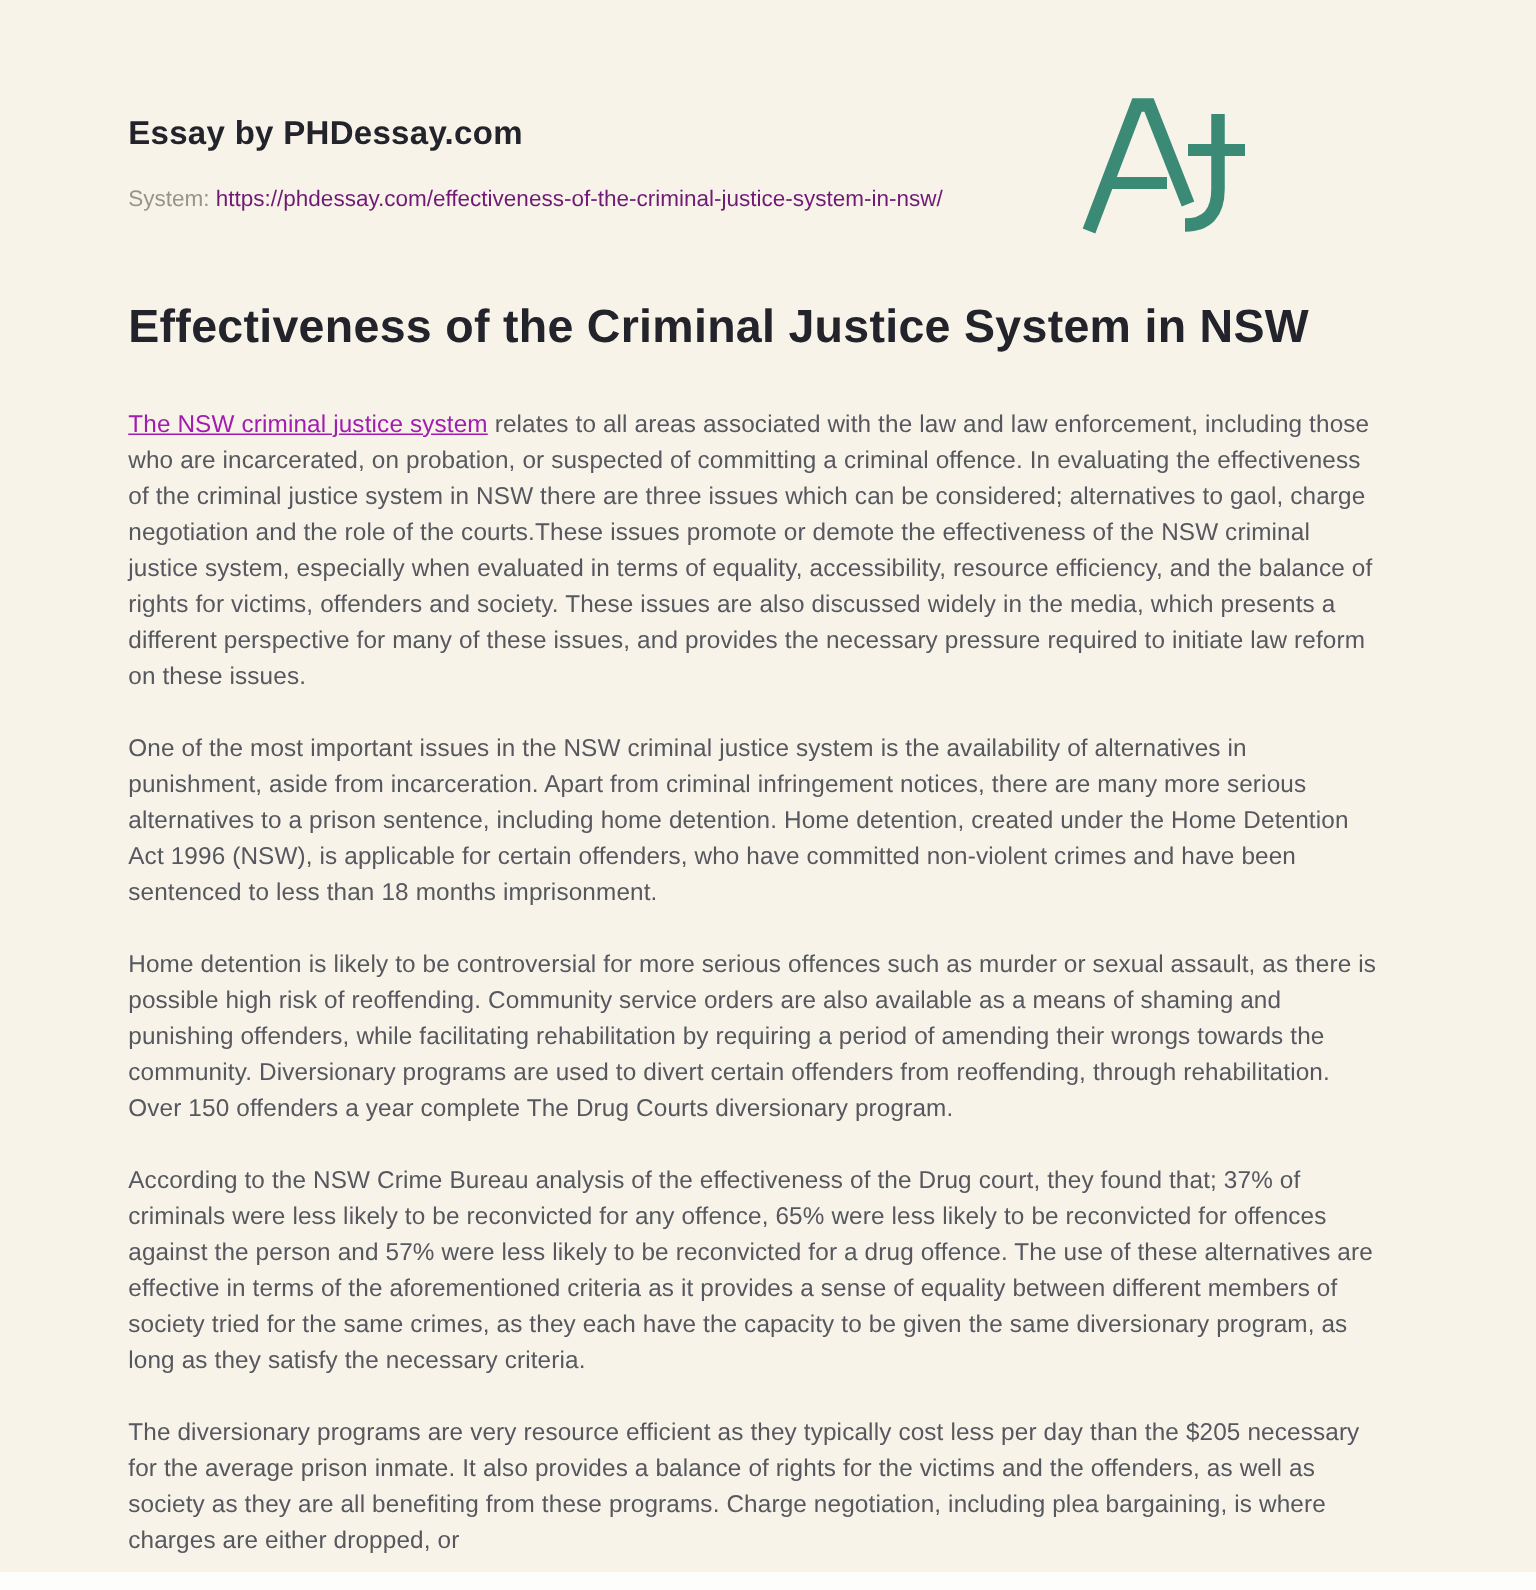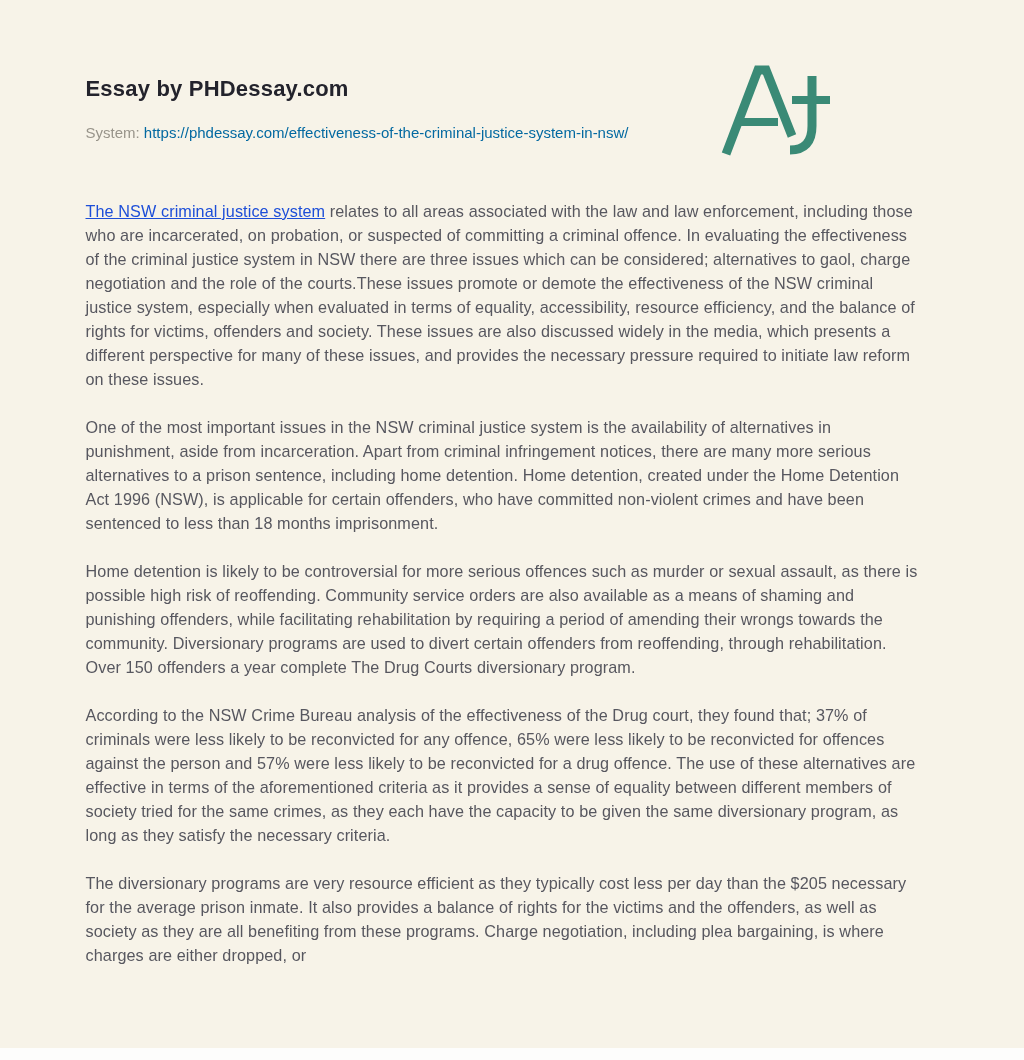--- a/index.html
+++ b/index.html
@@ -32,21 +32,21 @@
     color: #23232c;
     letter-spacing: 0.2px;
     margin: 0 0 22px 0;
   }
   .source-line {
     font-size: 15px;
     color: #98948a;
     margin: 0 0 58px 0;
   }
   .source-line a {
-    color: #0369a1;
+    color: #701a75;
     text-decoration: none;
   }
   .logo {
     position: absolute;
     top: 62px;
     right: 88px;
     width: 110px;
     height: 100px;
   }
   h1.title {
@@ -61,21 +61,21 @@
     font-size: 16.2px;
     line-height: 24px;
     color: #57575f;
     margin: 0 0 24px 0;
     letter-spacing: 0.1px;
   }
   .essay-body .quote-line {
     display: block;
   }
   .essay-body a.inline-link {
-    color: #1d4ed8;
+    color: #a21caf;
     text-decoration: underline;
     cursor: pointer;
   }
   .footer-strip {
     position: absolute;
     left: 0;
     bottom: 0;
     width: 1024px;
     height: 12px;
     background: #fdfdfc;
@@ -98,20 +98,21 @@
       <svg width="110" height="100" viewBox="0 0 110 100" fill="none" xmlns="http://www.w3.org/2000/svg">
 
         <path d="M6 92 L38 8 L46 8 L72 74" stroke="#3a8a76" stroke-width="9" fill="none" stroke-linejoin="miter"></path>
         <path d="M18 60 L58 60" stroke="#3a8a76" stroke-width="8" fill="none"></path>
 
         <path d="M92 14 L92 64 Q92 88 70 88" stroke="#3a8a76" stroke-width="9" fill="none"></path>
         <path d="M72 38 L110 38" stroke="#3a8a76" stroke-width="8" fill="none"></path>
       </svg>
     </div>
 
+    <h1 class="title">Effectiveness of the Criminal Justice System in NSW</h1>
 
     <div class="essay-body">
       <p>
         <a class="inline-link" href="#">The NSW criminal justice system</a><span> relates to all areas associated with the law and law enforcement, including those who are incarcerated, on probation, or suspected of committing a criminal offence. In evaluating the effectiveness of the criminal justice system in NSW there are three issues which can be considered; alternatives to gaol, charge negotiation and the role of the courts.These issues promote or demote the effectiveness of the NSW criminal justice system, especially when evaluated in terms of equality, accessibility, resource efficiency, and the balance of rights for victims, offenders and society. These issues are also discussed widely in the media, which presents a different perspective for many of these issues, and provides the necessary pressure required to initiate law reform on these issues.</span>
       </p>
       <p>One of the most important issues in the NSW criminal justice system is the availability of alternatives in punishment, aside from incarceration. Apart from criminal infringement notices, there are many more serious alternatives to a prison sentence, including home detention. Home detention, created under the Home Detention Act 1996 (NSW), is applicable for certain offenders, who have committed non-violent crimes and have been sentenced to less than 18 months imprisonment.</p>
       <p>Home detention is likely to be controversial for more serious offences such as murder or sexual assault, as there is possible high risk of reoffending. Community service orders are also available as a means of shaming and punishing offenders, while facilitating rehabilitation by requiring a period of amending their wrongs towards the community. Diversionary programs are used to divert certain offenders from reoffending, through rehabilitation. Over 150 offenders a year complete The Drug Courts diversionary program.</p>
       <p>According to the NSW Crime Bureau analysis of the effectiveness of the Drug court, they found that; 37% of criminals were less likely to be reconvicted for any offence, 65% were less likely to be reconvicted for offences against the person and 57% were less likely to be reconvicted for a drug offence. The use of these alternatives are effective in terms of the aforementioned criteria as it provides a sense of equality between different members of society tried for the same crimes, as they each have the capacity to be given the same diversionary program, as long as they satisfy the necessary criteria.</p>
       <p>The diversionary programs are very resource efficient as they typically cost less per day than the $205 necessary for the average prison inmate. It also provides a balance of rights for the victims and the offenders, as well as society as they are all benefiting from these programs. Charge negotiation, including plea bargaining, is where charges are either dropped, or</p>
     </div>

